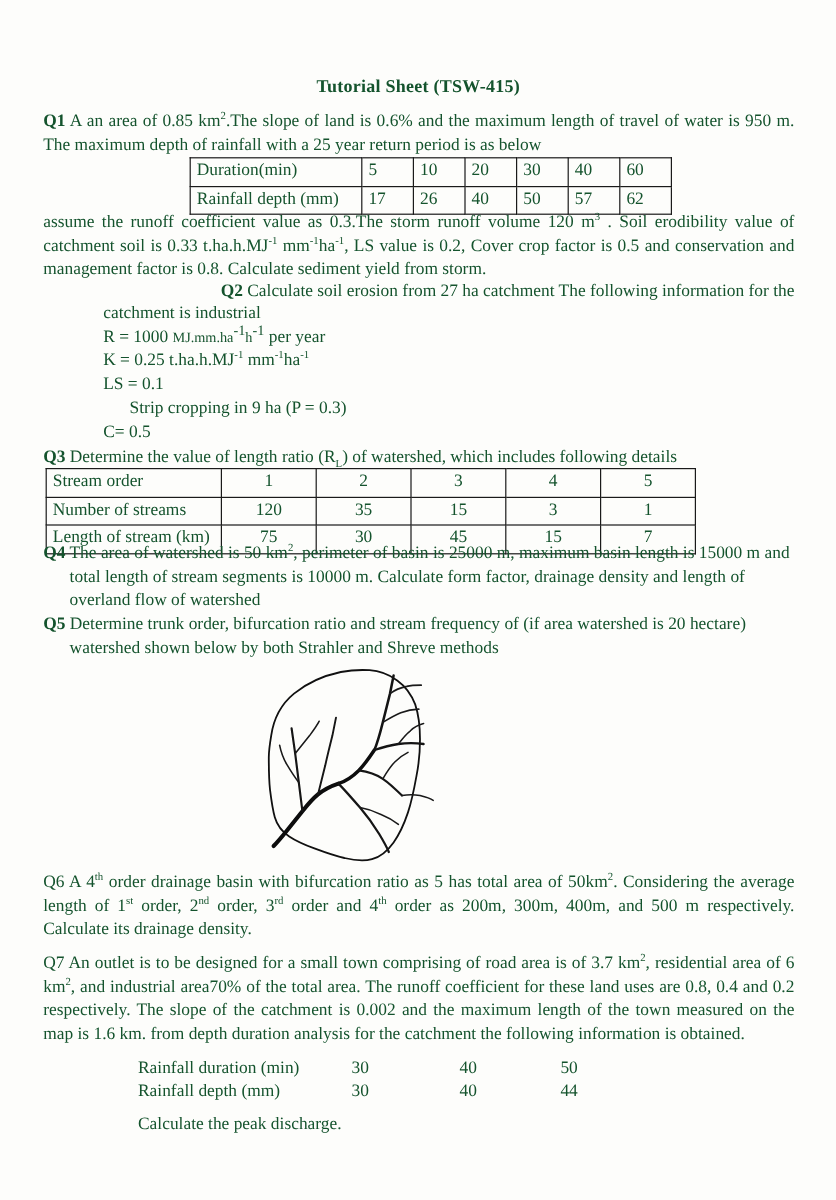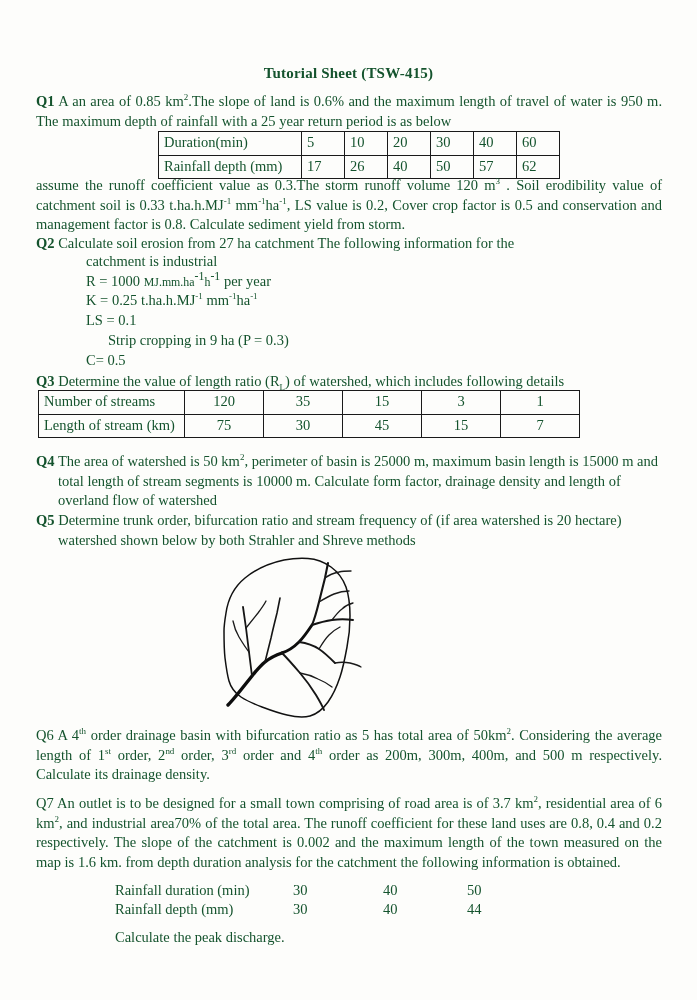--- a/index.html
+++ b/index.html
@@ -129,21 +129,21 @@
       <td class="num">57</td>
       <td class="num">62</td>
     </tr>
   </tbody>
     </table>
 
   <div class="blk just" style="left:36px; top:176px; width:626px;">
     <span>assume the runoff coefficient value as 0.3.The storm runoff volume 120 m</span><sup>3</sup><span> . Soil erodibility value of catchment soil is 0.33 t.ha.h.MJ</span><sup>-1</sup><span> mm</span><sup>-1</sup><span>ha</span><sup>-1</sup><span>, LS value  is 0.2, Cover crop factor is 0.5 and conservation and management factor is 0.8. Calculate sediment yield from storm.</span>
   </div>
 
-  <div class="blk" style="left:36px; top:234px; width:626px;">
+  <div class="blk" style="left:36px; top:234px; width:626px;text-align:right;">
     <span class="qlabel">Q2</span>
     <span>Calculate soil erosion from  27 ha catchment  The following information for the</span>
   </div>
 
   <div class="defs" style="left:86px; top:252px;">
     <div class="row indent1">catchment is industrial</div>
     <div class="row indent1">
       <span>R = 1000 </span><span class="units">MJ.mm.ha</span><sup class="units">-1</sup><span class="units">h</span><sup class="units">-1</sup><span> per year</span>
     </div>
     <div class="row indent1">
@@ -154,20 +154,28 @@
     <div class="row indent1">C= 0.5</div>
   </div>
 
   <div class="blk" style="left:36px; top:372px; width:626px;">
     <span class="qlabel">Q3</span>
     <span>Determine the value of length ratio (R</span><sub>L</sub><span>) of watershed, which includes following details</span>
   </div>
 
   <table class="grid" id="q3-table">
     <tbody>
+        <tr>
+      <td class="lbl">Stream order</td>
+      <td class="ctr">1</td>
+      <td class="ctr">2</td>
+      <td class="ctr">3</td>
+      <td class="ctr">4</td>
+      <td class="ctr">5</td>
+    </tr>
     <tr>
       <td class="lbl">Number of streams</td>
       <td class="ctr">120</td>
       <td class="ctr">35</td>
       <td class="ctr">15</td>
       <td class="ctr">3</td>
       <td class="ctr">1</td>
     </tr>
     <tr>
       <td class="lbl">Length of stream (km)</td>

